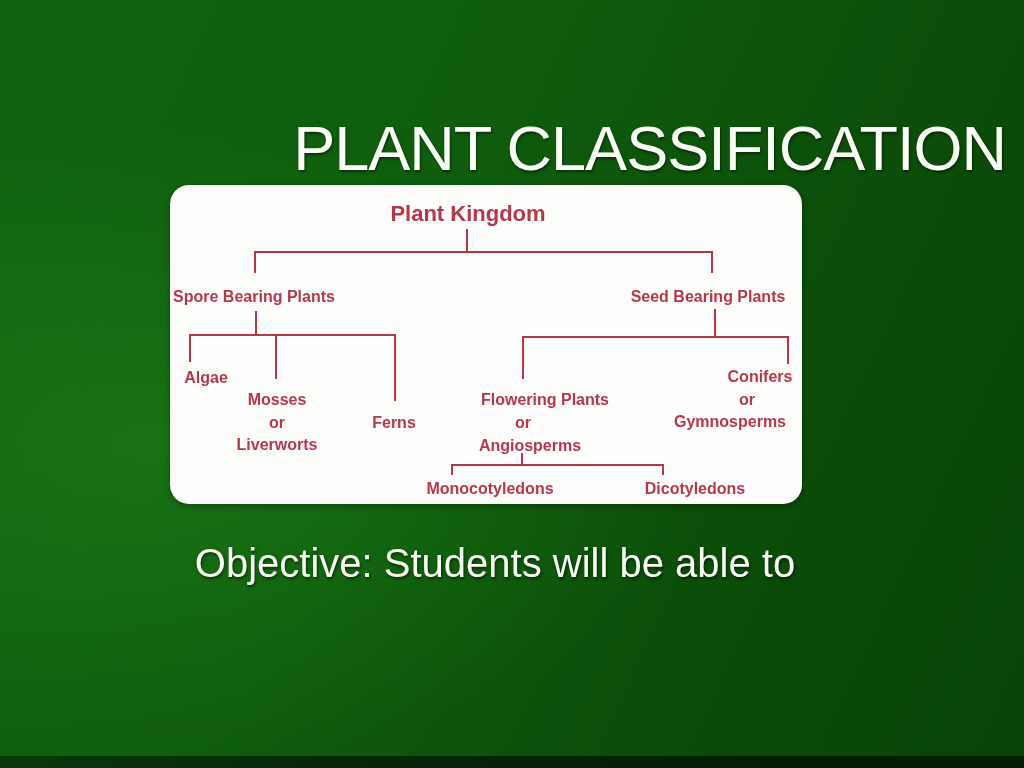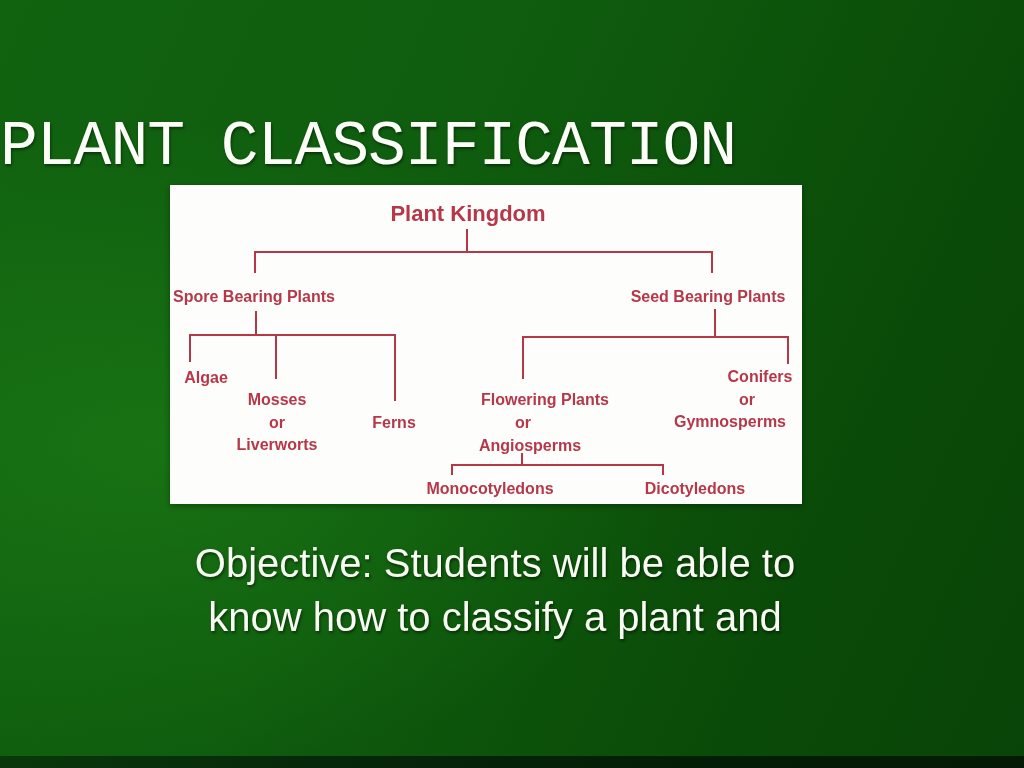--- a/index.html
+++ b/index.html
@@ -10,35 +10,35 @@
     font-family:"Liberation Sans", sans-serif;
     background:
       radial-gradient(ellipse 90% 70% at 15% 58%, rgba(45,160,30,0.30), rgba(0,0,0,0) 60%),
       linear-gradient(115deg, #116310 0%, #0f5c0e 40%, #0a4a08 78%, #084407 100%);
   }
   .slide-title{
     position:absolute;
     top:112px;left:0;right:0;
     margin:0;
     padding-right:18px;
-    text-align:left;
+    text-align:right;
     color:#fcfff8;
     font-size:63px;
     font-weight:400;
     letter-spacing:-1px;
     text-shadow:1px 2px 3px rgba(0,0,0,0.45);
     white-space:nowrap;
-    font-family:Liberation Mono, monospace;
   }
   .diagram-box{
     position:absolute;
     left:170px;top:185px;
     width:632px;height:319px;
     background:#fdfdfc;
     box-shadow:0 2px 6px rgba(0,0,0,0.35);
+    border-radius:19px;
   }
   .diagram-box svg{display:block;width:100%;height:100%;}
   .diagram-box path{stroke:#b63848;stroke-width:2;fill:none;}
   .diagram-box text{
     fill:#b63848;
     font-family:"Liberation Sans", sans-serif;
     font-weight:600;
     font-size:16px;
     text-anchor:middle;
   }
@@ -102,17 +102,16 @@
       <text x="577" y="220">or</text>
       <text x="560" y="242">Gymnosperms</text>
 
       <text x="320" y="309">Monocotyledons</text>
       <text x="525" y="309">Dicotyledons</text>
     </svg>
   </div>
 
   <div class="objective">
     <div>Objective: Students will be able to</div>
-    <div>know how to classify a plant and</div>
   </div>
 
   <div class="bottom-bar"></div>
 </div>
 
 </body></html>

